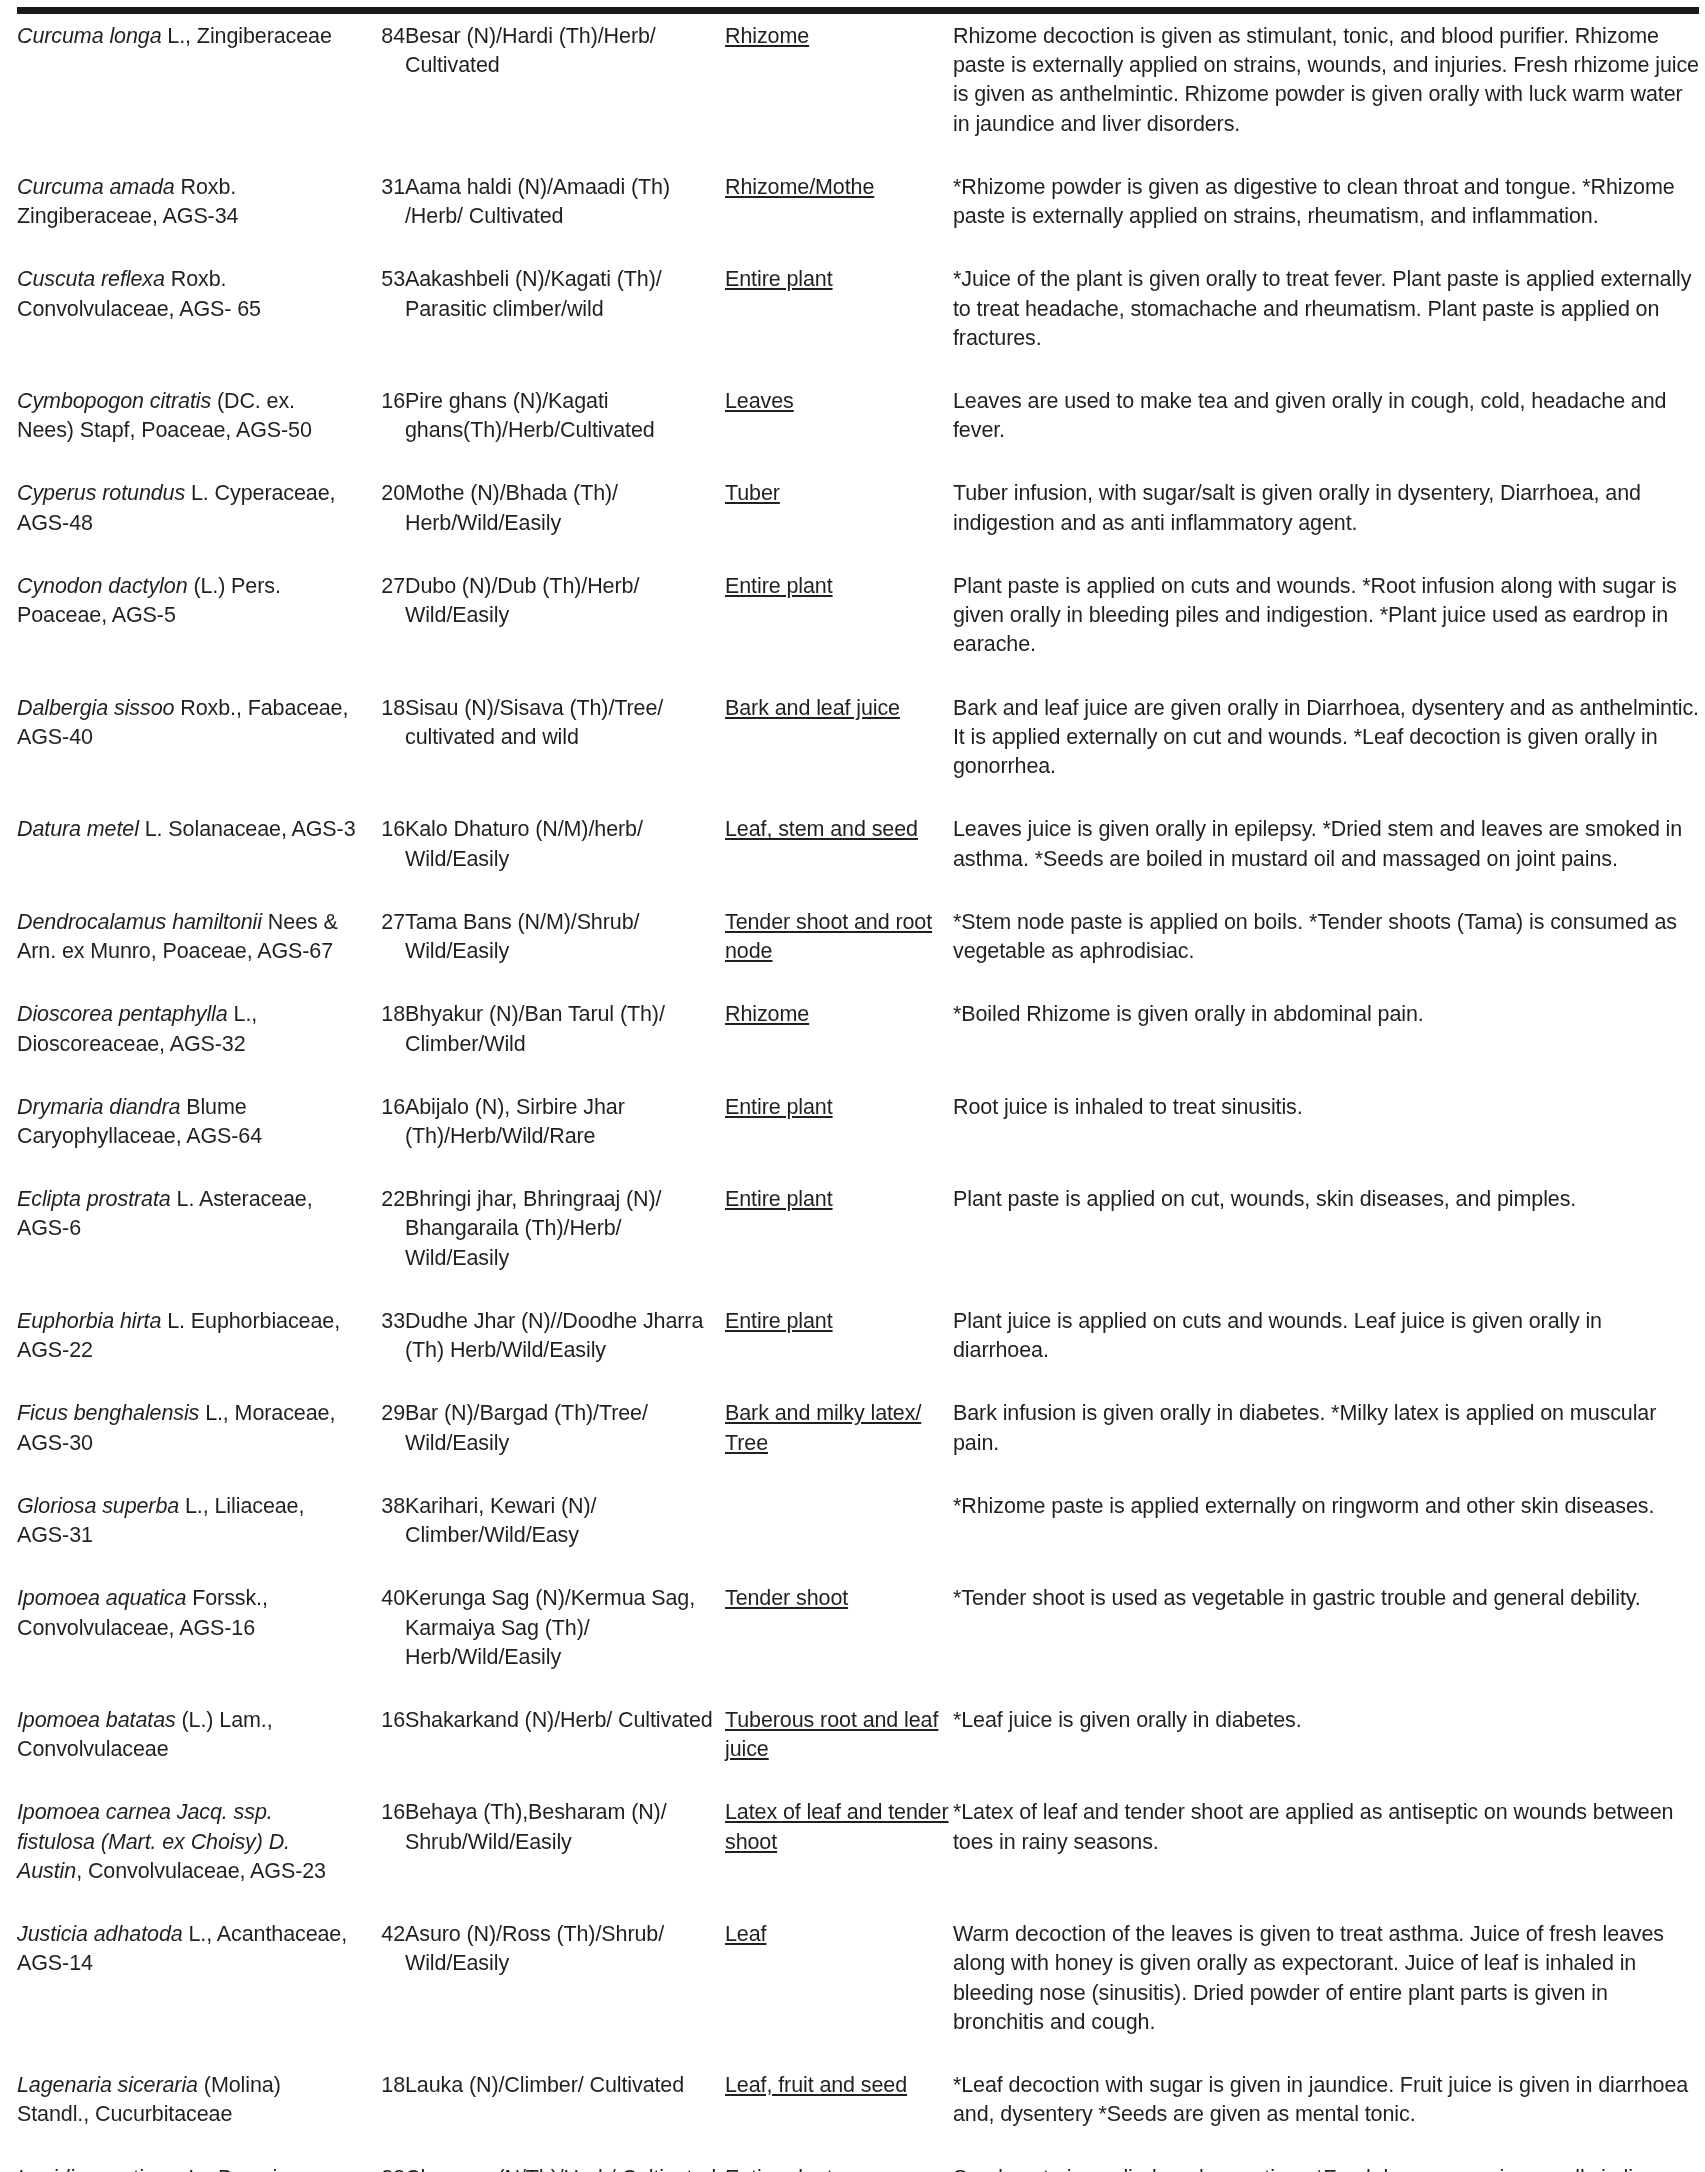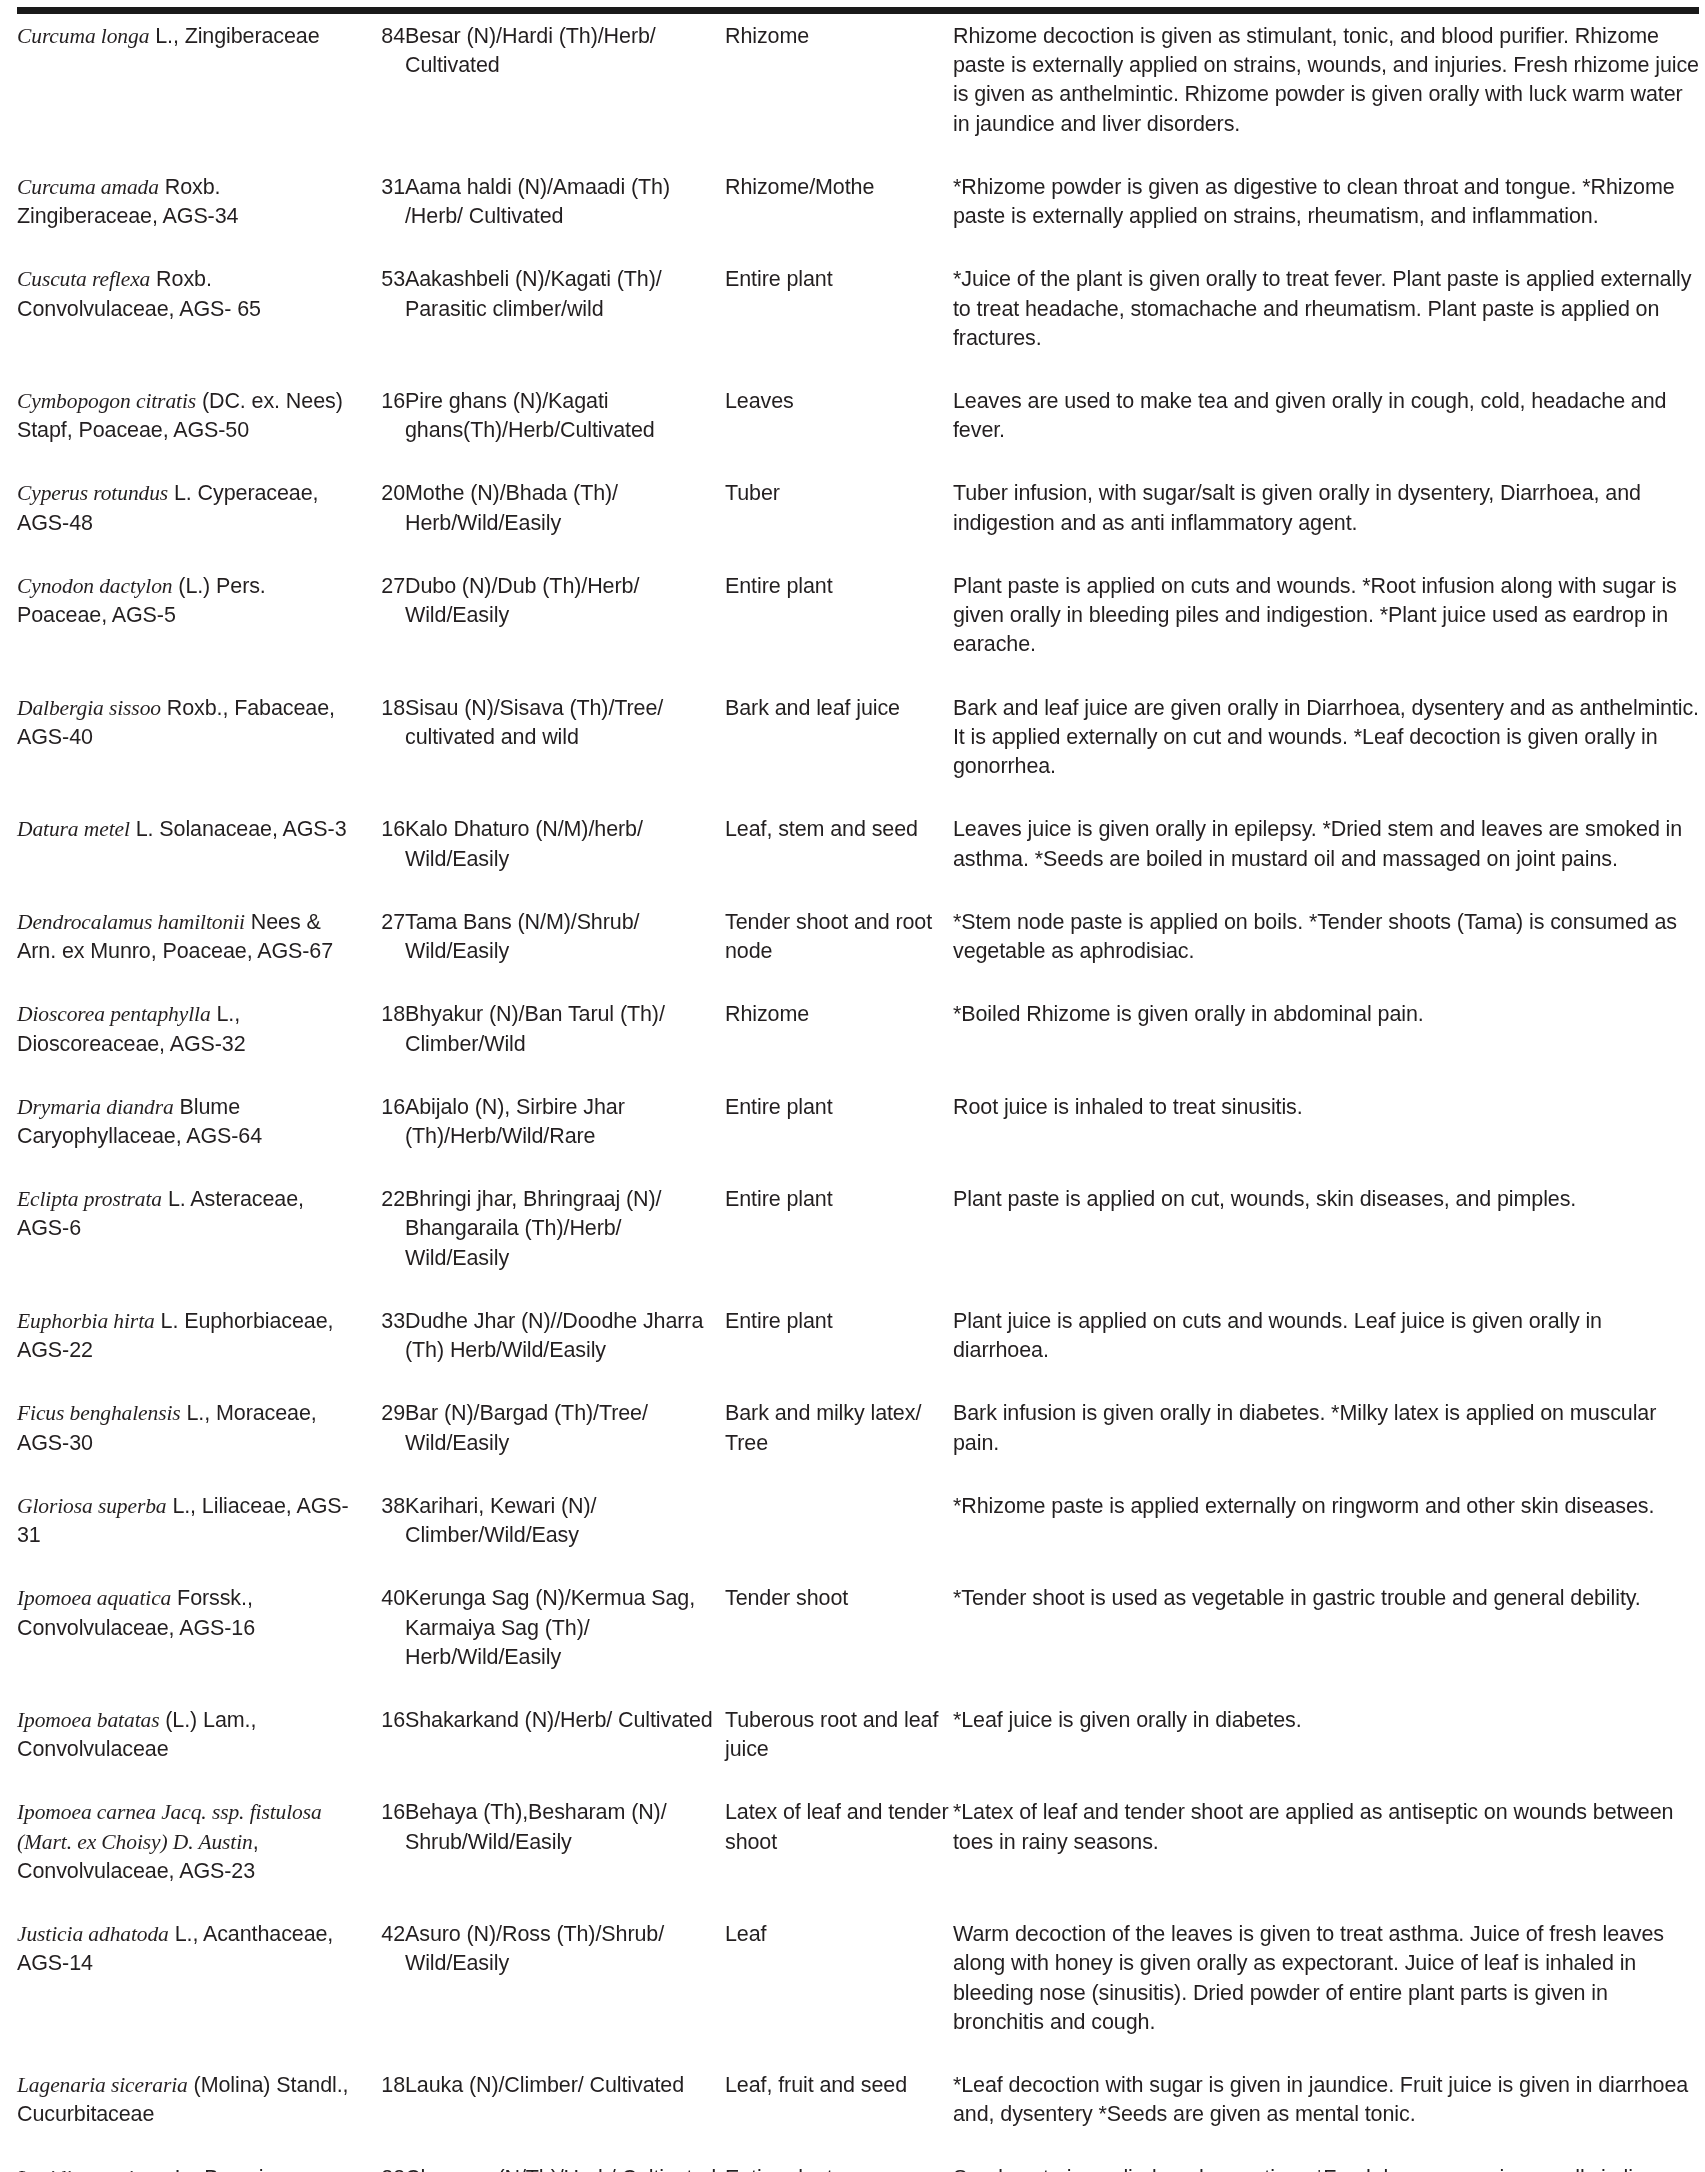--- a/index.html
+++ b/index.html
@@ -49,24 +49,24 @@
   
   col.c-species { width: 339px; }
   col.c-count   { width: 49px;  }
   col.c-local   { width: 320px; }
   col.c-part    { width: 228px; }
   col.c-uses    { width: 746px; }
 
   td.species   { padding-right: 18.6px; }
   td.count     { text-align: right; padding-right: 13.5px; }
   td.local     { padding-right: 17px; }
-  td.part      { padding-right: 17px; }
+  td.part      { padding-right: 17px; text-decoration: underline; }
   td.uses      { padding-right: 3.4px; margin-left: 40px; }
 
-  .sci { font-style: italic; font-family: Liberation Serif, serif; }
+  .sci { font-style: italic; }
 
   
   table.plant-table tr:last-child td { padding-bottom: 0; }
 </style>
 </head>
 <body>
 
 <div class="page">
 
   <div class="top-rule"></div>

